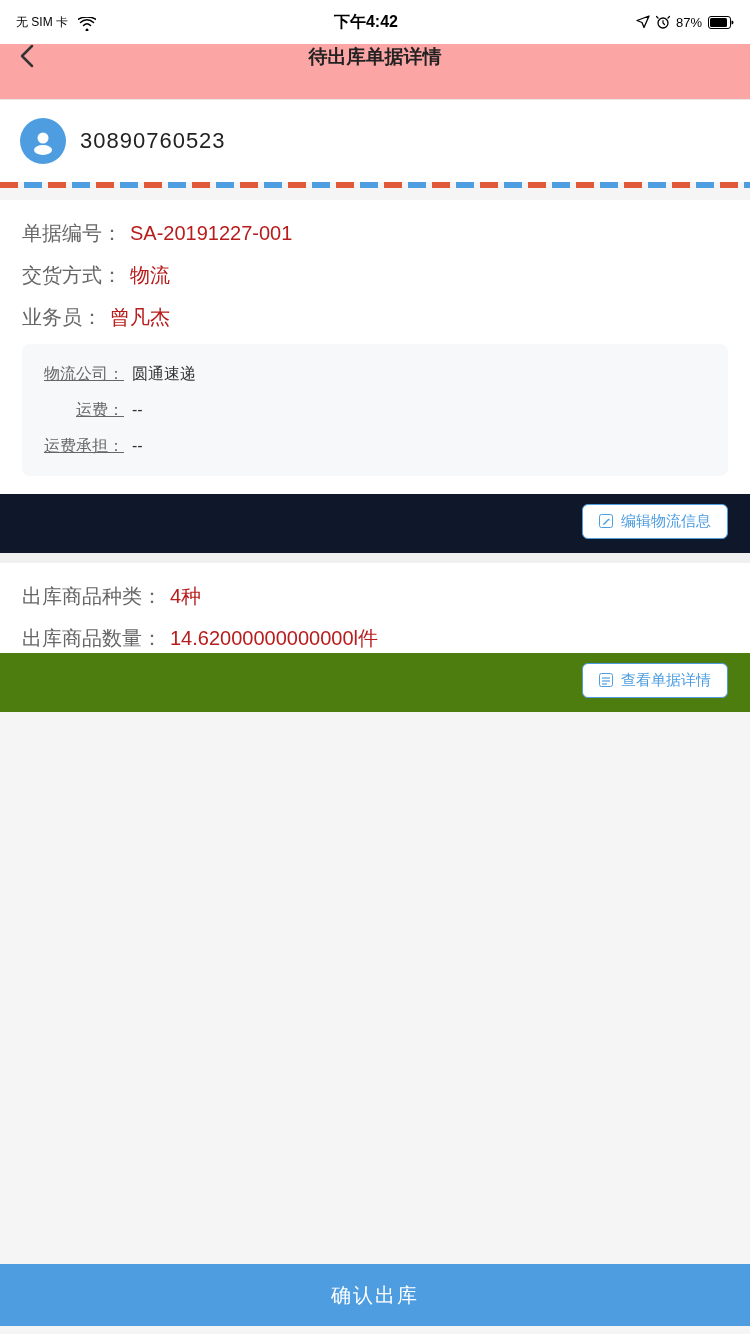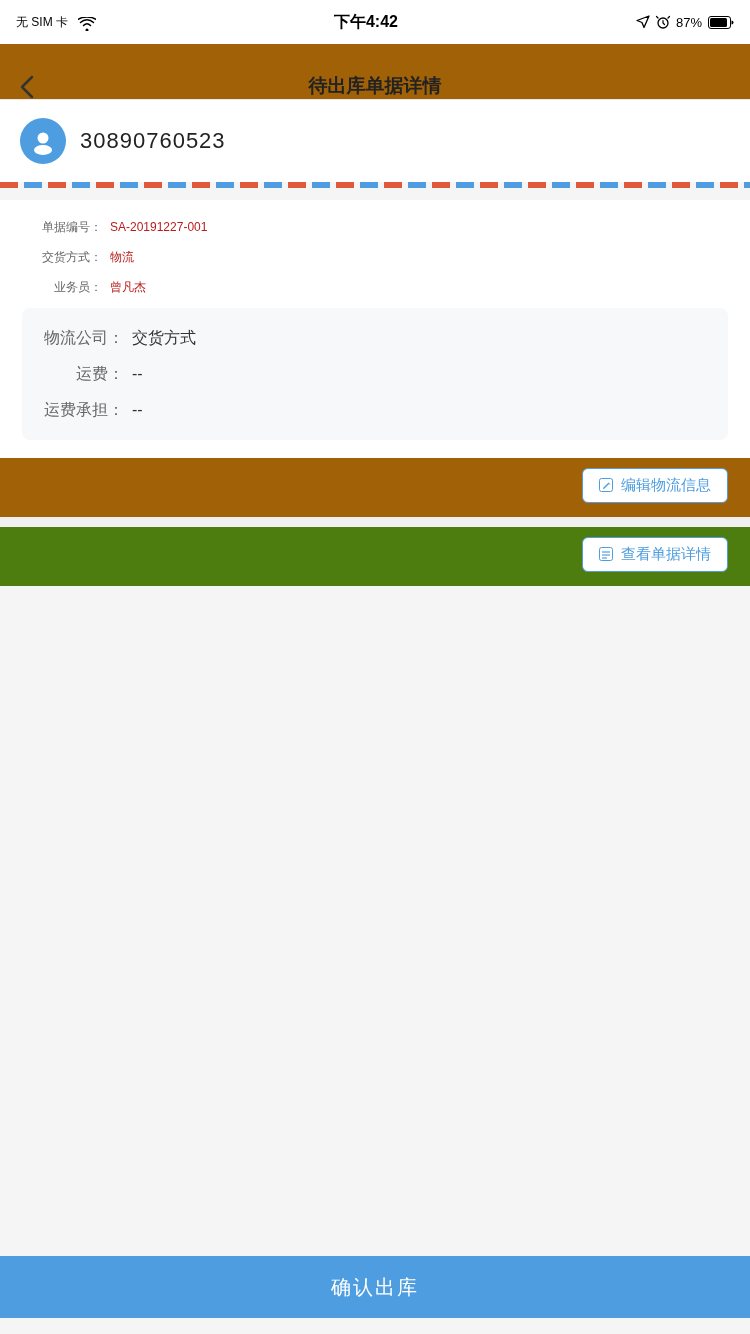--- a/index.html
+++ b/index.html
@@ -23,24 +23,24 @@
       padding: 0 16px;
       font-size: 15px;
       font-weight: 500;
     }
     .status-left { font-size: 12px; color: #000; display: flex; align-items: flex-end; gap: 10px; }
     .status-center { font-size: 16px; font-weight: 600; color: #000; }
     .status-right { display: flex; align-items: center; gap: 6px; font-size: 13px; color: #000; justify-content: flex-end; }
 
     
     .nav-bar {
-      background: #a16207;
+      background: #fca5a5;
       height: 56px;
       display: flex;
-      align-items: flex-end;
+      align-items: flex-start;
       padding: 0 20px;
       position: relative;
       border-bottom: 1px solid #e8e8e8;
     }
     .back-button {
       font-size: 26px;
       color: #333;
       cursor: pointer;
       display: flex;
       align-items: center;
@@ -98,21 +98,21 @@
     
     .section {
       background: #fff;
       margin: 12px 0 0 0;
       padding: 18px 22px;
     }
     .section-row {
       display: flex;
       align-items: flex-start;
       margin-bottom: 12px;
-      font-size: 12px;
+      font-size: 20px;
       color: #333;
       line-height: 1.5;
     }
     .section-row:last-child { margin-bottom: 0; }
     .row-label {
       color: #666;
       min-width: 80px;
       text-align: right;
       margin-right: 8px;
       flex-shrink: 0;
@@ -137,39 +137,40 @@
       color: #333;
       line-height: 1.5;
     }
     .logistics-row:last-child { margin-bottom: 0; }
     .logistics-label {
       color: #666;
       min-width: 80px;
       text-align: right;
       margin-right: 8px;
       flex-shrink: 0;
+      text-decoration: underline;
     }
     .logistics-value {
       color: #333;
       flex: 1;
       display: flex;
       align-items: center;
       gap: 10px;
     }
     .location-icon {
       display: inline-flex;
       align-items: center;
     }
 
     
     .edit-logistics-btn {
       display: flex;
       justify-content: flex-end;
       padding: 10px 22px 14px 22px;
-      background: #a16207;
+      background: #0f172a;
     }
     .btn-outline {
       border: 1.5px solid #4d9de0;
       border-radius: 6px;
       color: #4d9de0;
       font-size: 15px;
       padding: 7px 16px;
       background: #fff;
       display: flex;
       align-items: center;
@@ -198,21 +199,21 @@
     
     .bottom-spacer {
       flex: 1;
       background: #f5f5f5;
       min-height: 120px;
     }
 
     
     .confirm-bar {
       position: fixed;
-      bottom: 16px;
+      bottom: 8px;
       left: 0;
       width: 750px;
       background: #4d9de0;
       height: 62px;
       display: flex;
       align-items: center;
       justify-content: center;
       cursor: pointer;
     }
     .confirm-text {
@@ -291,21 +292,21 @@
       <span class="row-value">物流</span>
     </div>
     <div class="section-row">
       <span class="row-label">业务员：</span>
       <span class="row-value">曾凡杰</span>
     </div>
 
     <div class="logistics-card">
       <div class="logistics-row">
         <span class="logistics-label">物流公司：</span>
-        <span class="logistics-value">交货方式</span>
+        <span class="logistics-value">圆通速递</span>
       </div>
       <div class="logistics-row">
         <span class="logistics-label">运费：</span>
         <span class="logistics-value">--</span>
       </div>
       <div class="logistics-row">
         <span class="logistics-label">运费承担：</span>
         <span class="logistics-value">--</span>
       </div>
     </div>
@@ -317,20 +318,30 @@
         <rect x="0.5" y="0.5" width="13" height="13" rx="2" stroke="#4d9de0"></rect>
         <path d="M4 10l1.5-1.5 4-4 1 1-4 4L5 11l-1-.5z" fill="#4d9de0"></path>
         <path d="M9.5 5L11 6.5" stroke="#4d9de0" stroke-width="1"></path>
       </svg>
       <span>编辑物流信息</span>
     </button>
   </div>
 
   <div class="gray-divider"></div>
 
+  <div class="goods-section">
+    <div class="section-row">
+      <span class="row-label">出库商品种类：</span>
+      <span class="row-value">4种</span>
+    </div>
+    <div class="section-row">
+      <span class="row-label">出库商品数量：</span>
+      <span class="row-value">14.62000000000000l件</span>
+    </div>
+  </div>
 
   <div class="view-detail-btn">
     <button class="btn-outline">
       <svg width="16" height="16" viewBox="0 0 16 16" fill="none">
         <rect x="0.5" y="0.5" width="13" height="13" rx="2" stroke="#4d9de0"></rect>
         <line x1="3" y1="5" x2="11" y2="5" stroke="#4d9de0" stroke-width="1.2"></line>
         <line x1="3" y1="8" x2="11" y2="8" stroke="#4d9de0" stroke-width="1.2"></line>
         <line x1="3" y1="11" x2="8" y2="11" stroke="#4d9de0" stroke-width="1.2"></line>
       </svg>
       <span>查看单据详情</span>

